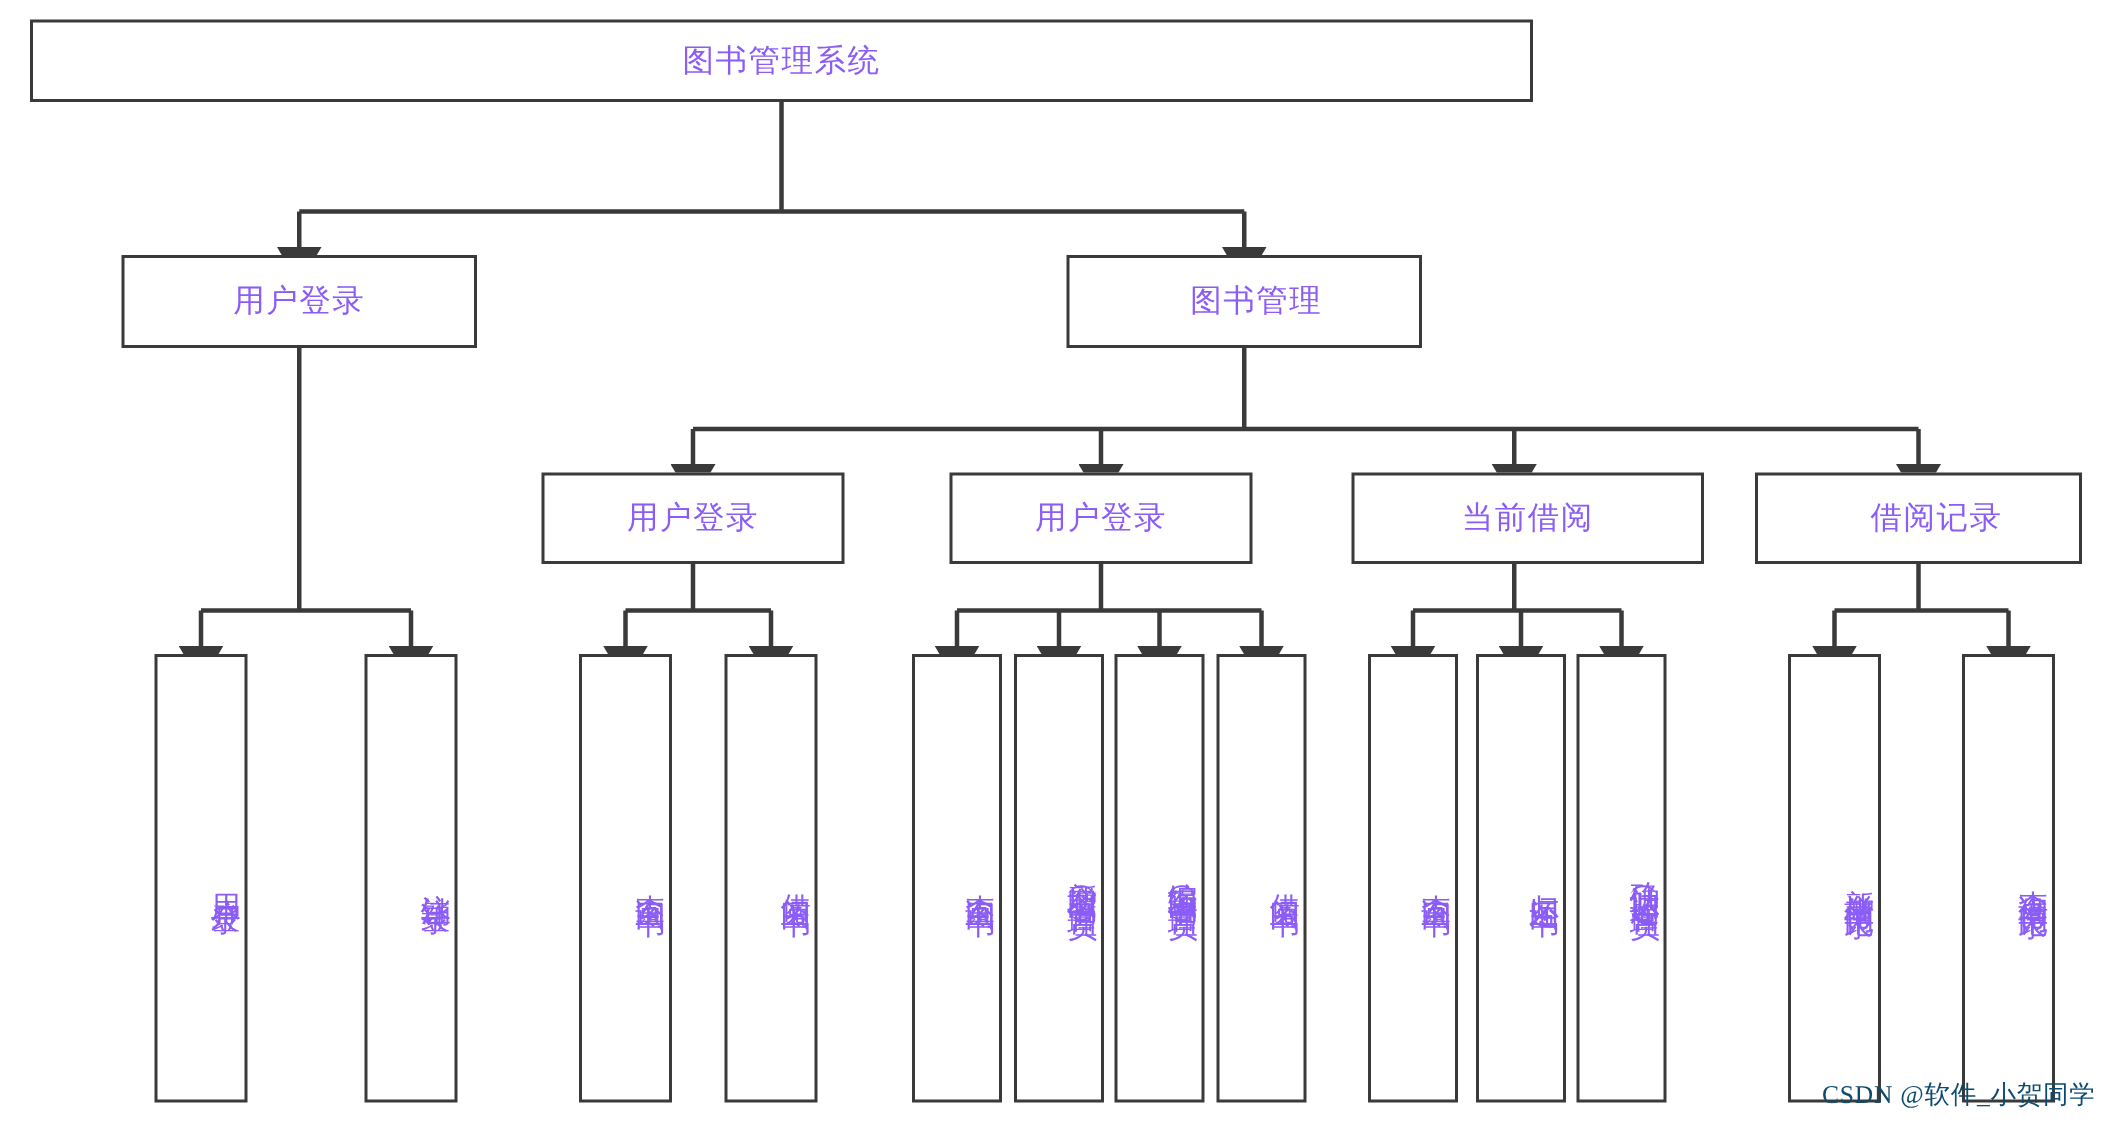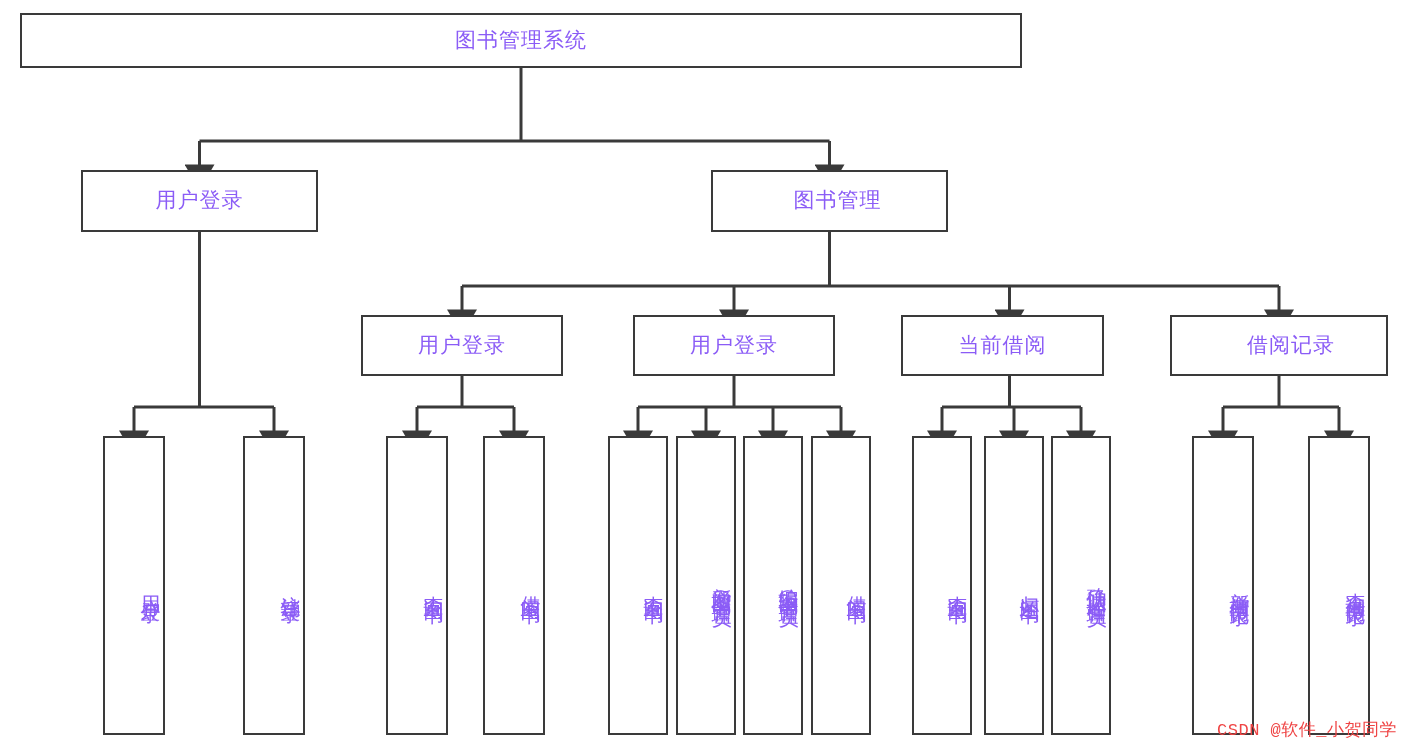--- a/index.html
+++ b/index.html
@@ -57,24 +57,24 @@
     white-space: nowrap;
   }
   .node .label {
     display: block;
   }
   #watermark {
     position: absolute;
     right: 8px;
     bottom: 6px;
     font-size: 17px;
-    color: #ef4444;
+    color: #0c4a6e;
     letter-spacing: 0.5px;
     white-space: nowrap;
-    font-family: Liberation Mono, monospace;
+    font-family: Liberation Serif, serif;
   }
 </style>
 </head>
 <body>
 
 <div id="canvas">
 
   <svg id="edges" viewBox="0 0 1405 747" width="1405" height="747" aria-hidden="true">
     <defs>
       <marker id="arrow" markerWidth="9" markerHeight="10" refX="1.2" refY="5" orient="auto" markerUnits="strokeWidth">
@@ -127,21 +127,21 @@
       </div>
       <div class="node horizontal" style="left: 711px; top: 170px; width: 237px; height: 62px; padding-left: 16px;">
         <span class="label">图书管理</span>
       </div>
       <div class="node horizontal" style="left: 361px; top: 315px; width: 202px; height: 61px;">
         <span class="label">用户登录</span>
       </div>
       <div class="node horizontal" style="left: 633px; top: 315px; width: 202px; height: 61px;">
         <span class="label">用户登录</span>
       </div>
-      <div class="node horizontal" style="left: 901px; top: 315px; width: 203px; height: 61px;">
+      <div class="node horizontal" style="left: 901px; top: 315px; width: 235px; height: 61px;">
         <span class="label">当前借阅</span>
       </div>
       <div class="node horizontal" style="left: 1170px; top: 315px; width: 218px; height: 61px; padding-left: 24px;">
         <span class="label">借阅记录</span>
       </div>
       <div class="node vertical" style="left: 103px; top: 436px; width: 62px; height: 299px;">
         <span class="label">用户登录</span>
       </div>
       <div class="node vertical" style="left: 243px; top: 436px; width: 62px; height: 299px;">
         <span class="label">注销登录</span>

